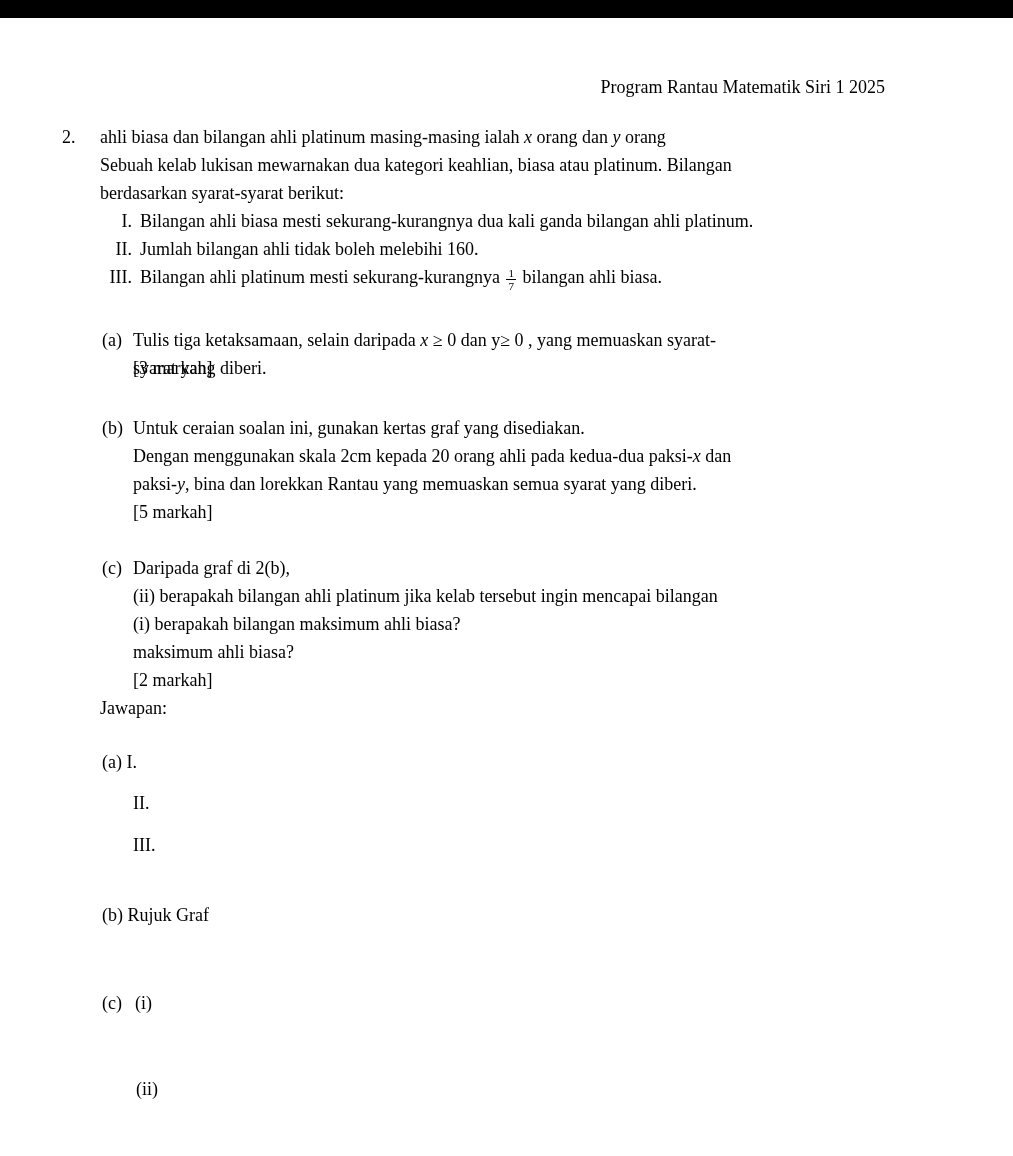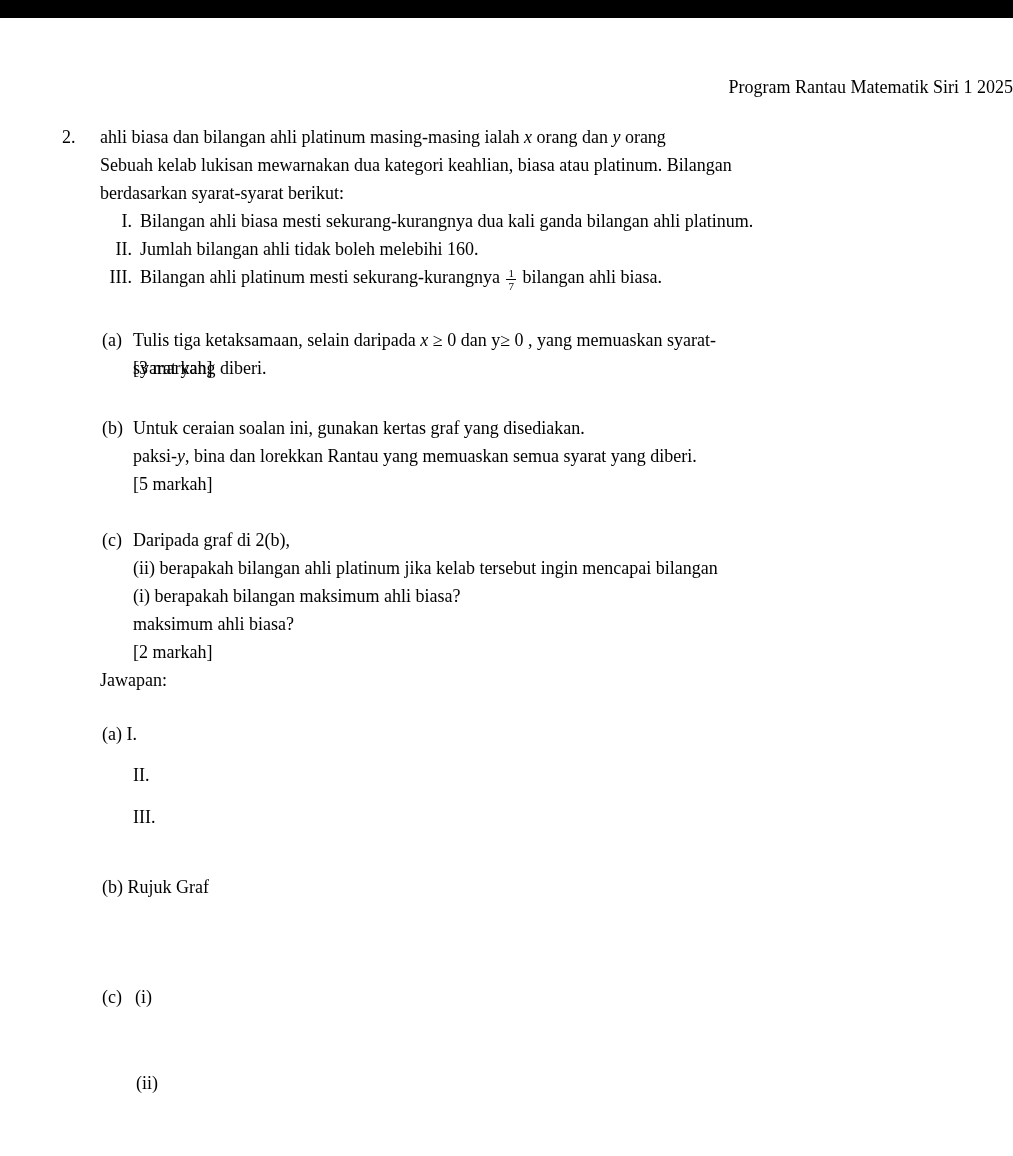--- a/index.html
+++ b/index.html
@@ -14,20 +14,21 @@
     position: relative;
     overflow: hidden;
   }
   .top-bar {
     width: 100%;
     height: 18px;
     background: #000000;
   }
   .content {
     padding-left: 62px;
+    padding-right: 128px;
     font-family: Liberation Serif, serif;
   }
   .line { line-height: 28px; }
   .header {
     margin-top: 55px;
     text-align: right;
     line-height: 28px;
   }
   .question {
     display: flex;
@@ -56,21 +57,21 @@
   .part-c { margin-top: 28px; }
   .part-label { width: 33px; line-height: 28px; padding-left: 2px; }
   .part-body { flex: 1; }
   .marks { text-align: left; line-height: 28px; }
   .pull-up { margin-top: -28px; }
   .jawapan { line-height: 28px; }
   .ans-a { margin-top: 26px; line-height: 28px; padding-left: 2px; }
   .ans-ii { margin-top: 13px; margin-left: 33px; line-height: 28px; }
   .ans-iii { margin-top: 14px; margin-left: 33px; line-height: 28px; }
   .ans-b { margin-top: 42px; line-height: 28px; padding-left: 2px; }
-  .ans-c { margin-top: 82px; line-height: 28px; padding-left: 2px; }
+  .ans-c { margin-top: 60px; line-height: 28px; padding-left: 2px; }
   .ans-c .ci { margin-left: 13px; }
   .ans-cii { margin-top: 58px; margin-left: 36px; line-height: 28px; }
 </style>
 </head>
 <body>
 
 <div class="page">
   <div class="top-bar"></div>
 
   <div class="content">
@@ -106,20 +107,21 @@
             <div class="line"><span>Tulis tiga ketaksamaan, selain daripada </span><span class="mvar">x</span><span> ≥ 0 dan </span><span>y</span><span>≥ 0 , yang memuaskan syarat-</span></div>
             <div class="line">syarat yang diberi.</div>
             <div class="marks pull-up">[3 markah]</div>
           </div>
         </div>
 
         <div class="part part-b">
           <div class="part-label">(b)</div>
           <div class="part-body">
             <div class="line">Untuk ceraian soalan ini, gunakan kertas graf yang disediakan.</div>
+            <div class="line"><span>Dengan menggunakan skala 2cm kepada 20 orang ahli pada kedua-dua paksi-</span><span class="mvar">x</span><span> dan</span></div>
             <div class="line"><span>paksi-</span><span class="mvar">y</span><span>, bina dan lorekkan Rantau yang memuaskan semua syarat yang diberi.</span></div>
             <div class="marks">[5 markah]</div>
           </div>
         </div>
 
         <div class="part part-c">
           <div class="part-label">(c)</div>
           <div class="part-body">
             <div class="line">Daripada graf di 2(b),</div>
             <div class="line">(ii) berapakah bilangan ahli platinum jika kelab tersebut ingin mencapai bilangan</div>

